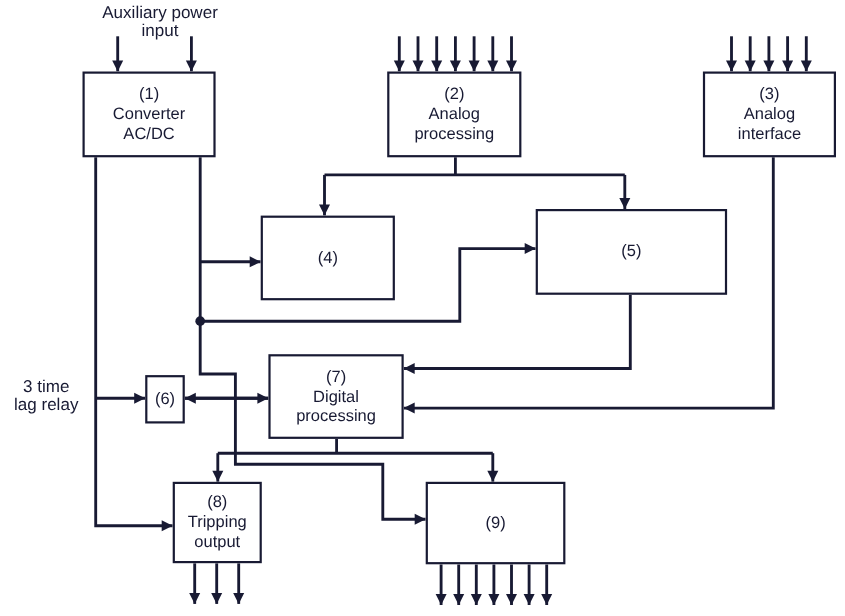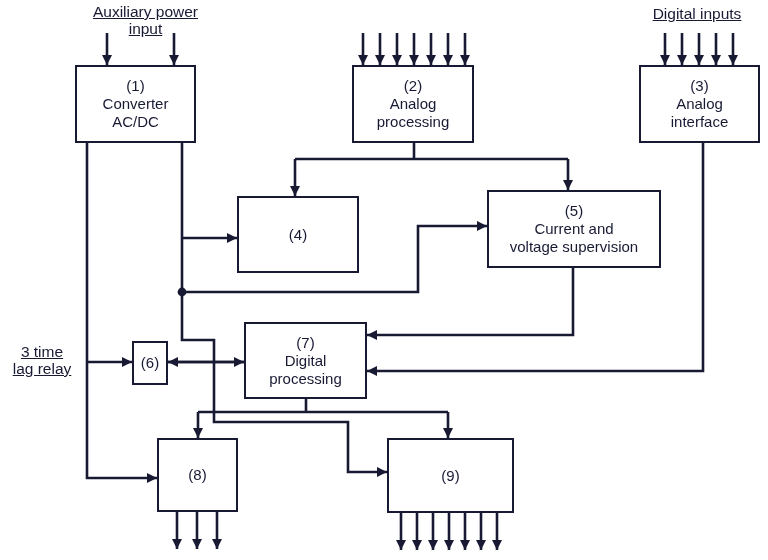--- a/index.html
+++ b/index.html
@@ -30,21 +30,20 @@
     font-size: 15px;
     line-height: 18px;
   }
   .dbox .btxt { white-space: pre-line; }
   .flabel {
     position: absolute;
     text-align: center;
     font-size: 15.5px;
     line-height: 17px;
     white-space: pre-line;
-    text-decoration: underline;
   }
   svg .wire { stroke: var(--ink); stroke-width: 2.6; fill: none; }
   svg .node { fill: var(--ink); }
 </style>
 </head>
 <body>
 
 <div class="stage" style="--ink: #181a33;">
 
   <svg class="layer" width="768" height="560" viewBox="0 0 768 560">
@@ -126,21 +125,20 @@
       <path class="wire" d="M433,513 V550" marker-end="url(#ah)"></path>
       <path class="wire" d="M449,513 V550" marker-end="url(#ah)"></path>
       <path class="wire" d="M465,513 V550" marker-end="url(#ah)"></path>
       <path class="wire" d="M481,513 V550" marker-end="url(#ah)"></path>
       <path class="wire" d="M497,513 V550" marker-end="url(#ah)"></path>
     </g>
   </svg>
 
   <div class="flabel" style="left:75px; top:3px; width:141px;">Auxiliary power
 input</div>
-  <div class="flabel" style="left:637px; top:5px; width:120px;">Digital inputs</div>
   <div class="flabel" style="left:2px; top:343px; width:80px;">3 time
 lag relay</div>
 
   <div class="dbox" style="left:75px; top:65px; width:121px; height:78px;">
     <span class="btxt">(1)</span>
     <span class="btxt">Converter
 AC/DC</span>
   </div>
 
   <div class="dbox" style="left:352px; top:65px; width:122px; height:78px;">
@@ -154,35 +152,35 @@
     <span class="btxt">Analog
 interface</span>
   </div>
 
   <div class="dbox" style="left:237px; top:196px; width:122px; height:77px;">
     <span class="btxt">(4)</span>
   </div>
 
   <div class="dbox" style="left:487px; top:190px; width:174px; height:78px;">
     <span class="btxt">(5)</span>
-    <span class="btxt">Current and
-voltage supervision</span>
   </div>
 
   <div class="dbox" style="left:132px; top:341px; width:36px; height:44px;">
     <span class="btxt">(6)</span>
   </div>
 
   <div class="dbox" style="left:244px; top:322px; width:123px; height:77px;">
     <span class="btxt">(7)</span>
     <span class="btxt">Digital
 processing</span>
   </div>
 
   <div class="dbox" style="left:157px; top:438px; width:81px; height:74px;">
     <span class="btxt">(8)</span>
+    <span class="btxt">Tripping
+output</span>
   </div>
 
   <div class="dbox" style="left:387px; top:438px; width:127px; height:75px;">
     <span class="btxt">(9)</span>
   </div>
 
 </div>
 
 </body></html>

